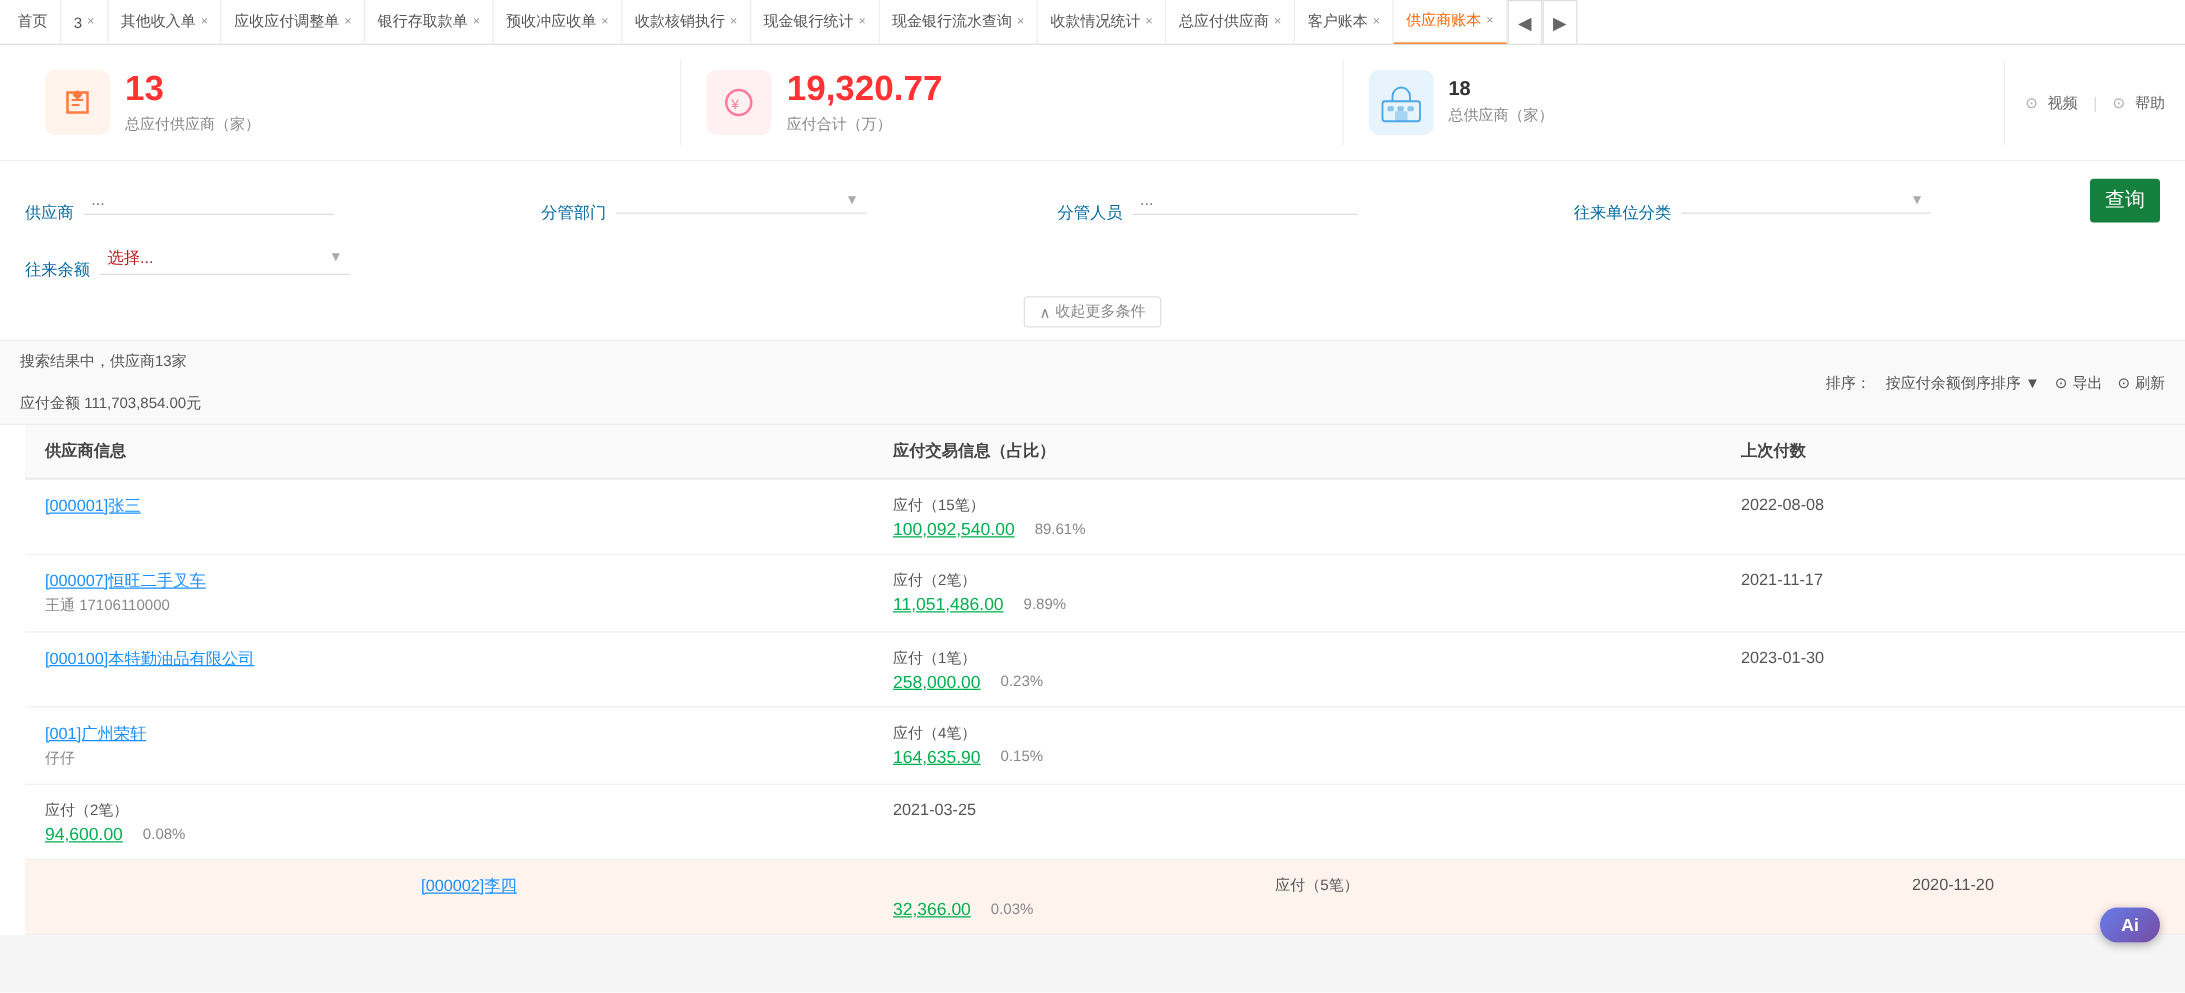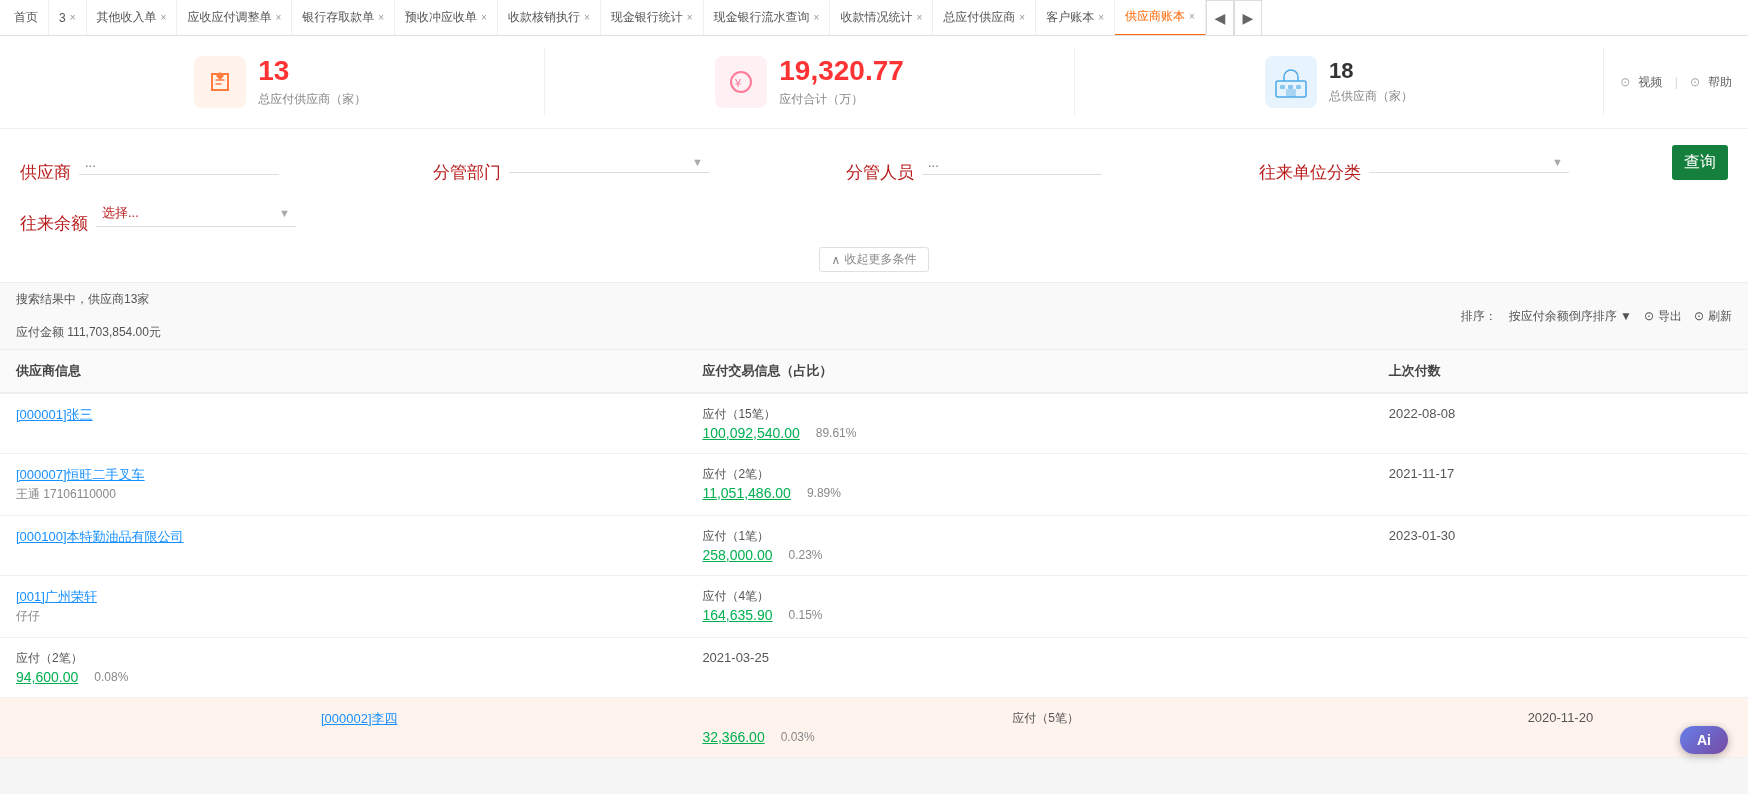--- a/index.html
+++ b/index.html
@@ -51,39 +51,38 @@
       gap: 0;
       align-items: center;
     }
     .summary-card {
       display: flex;
       align-items: center;
       gap: 12px;
       flex: 1;
       padding: 8px 20px;
       border-right: 1px solid #f0f0f0;
-      justify-content: center;
     }
     .summary-card:last-child { border-right: none; }
     .card-icon {
       width: 52px;
       height: 52px;
       border-radius: 8px;
       display: flex;
       align-items: center;
       justify-content: center;
       font-size: 26px;
       flex-shrink: 0;
     }
     .card-icon.orange { background: #fff3ec; color: #ff7a3d; }
     .card-icon.pink { background: #fff0f3; color: #ff7a9a; }
     .card-icon.blue { background: #e8f4fd; color: #4ba8e8; }
     .card-info { display: flex; flex-direction: column; }
     .card-number { font-size: 28px; font-weight: bold; color: #ff3333; line-height: 1.1; }
-    .card-number.dark { color: #333; font-size: 22px; }
+    .card-number.dark { color: #333; font-size: 16px; }
     .card-label { font-size: 12px; color: #888; margin-top: 4px; }
     .top-right-links {
       display: flex;
       align-items: center;
       font-size: 12px;
       color: #666;
       gap: 8px;
       padding-left: 16px;
     }
     .top-right-links a { color: #666; text-decoration: none; }
@@ -102,21 +101,21 @@
       margin-bottom: 8px;
       flex-wrap: wrap;
     }
     .filter-item {
       display: flex;
       align-items: center;
       gap: 8px;
       flex: 1;
       min-width: 200px;
     }
-    .filter-label { font-size: 17px; color: #b91c1c; white-space: nowrap; flex-shrink: 0; margin-top: 20px; }
+    .filter-label { font-size: 13px; color: #0369a1; white-space: nowrap; flex-shrink: 0; margin-top: 20px; }
     .filter-input {
       flex: 1;
       border: none;
       border-bottom: 1px solid #ddd;
       padding: 4px 6px;
       font-size: 13px;
       outline: none;
       background: transparent;
       color: #aaa;
     }
@@ -180,20 +179,21 @@
       gap: 4px;
       cursor: pointer;
       font-size: 12px;
       color: #555;
     }
 
     
     .table-wrapper {
       background: #fff;
       margin: 0;
+      padding-left: 20px;
     }
     .table-header {
       display: grid;
       grid-template-columns: 2fr 2fr 1fr;
       padding: 10px 16px;
       font-weight: bold;
       font-size: 13px;
       color: #444;
       border-bottom: 2px solid #eee;
       background: #fafafa;

